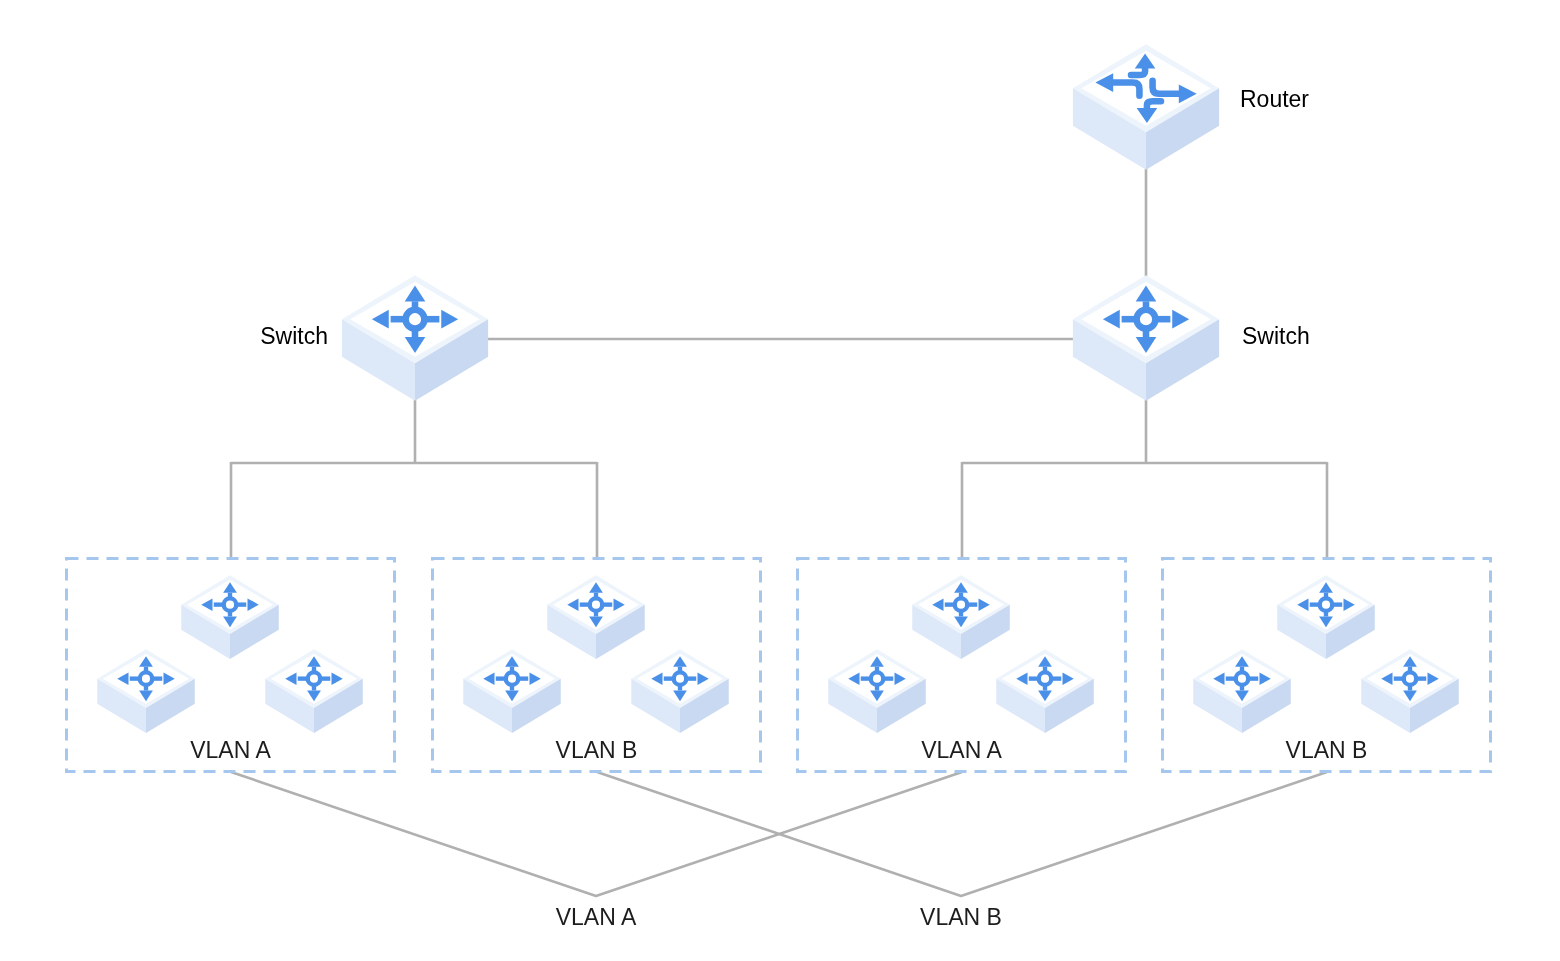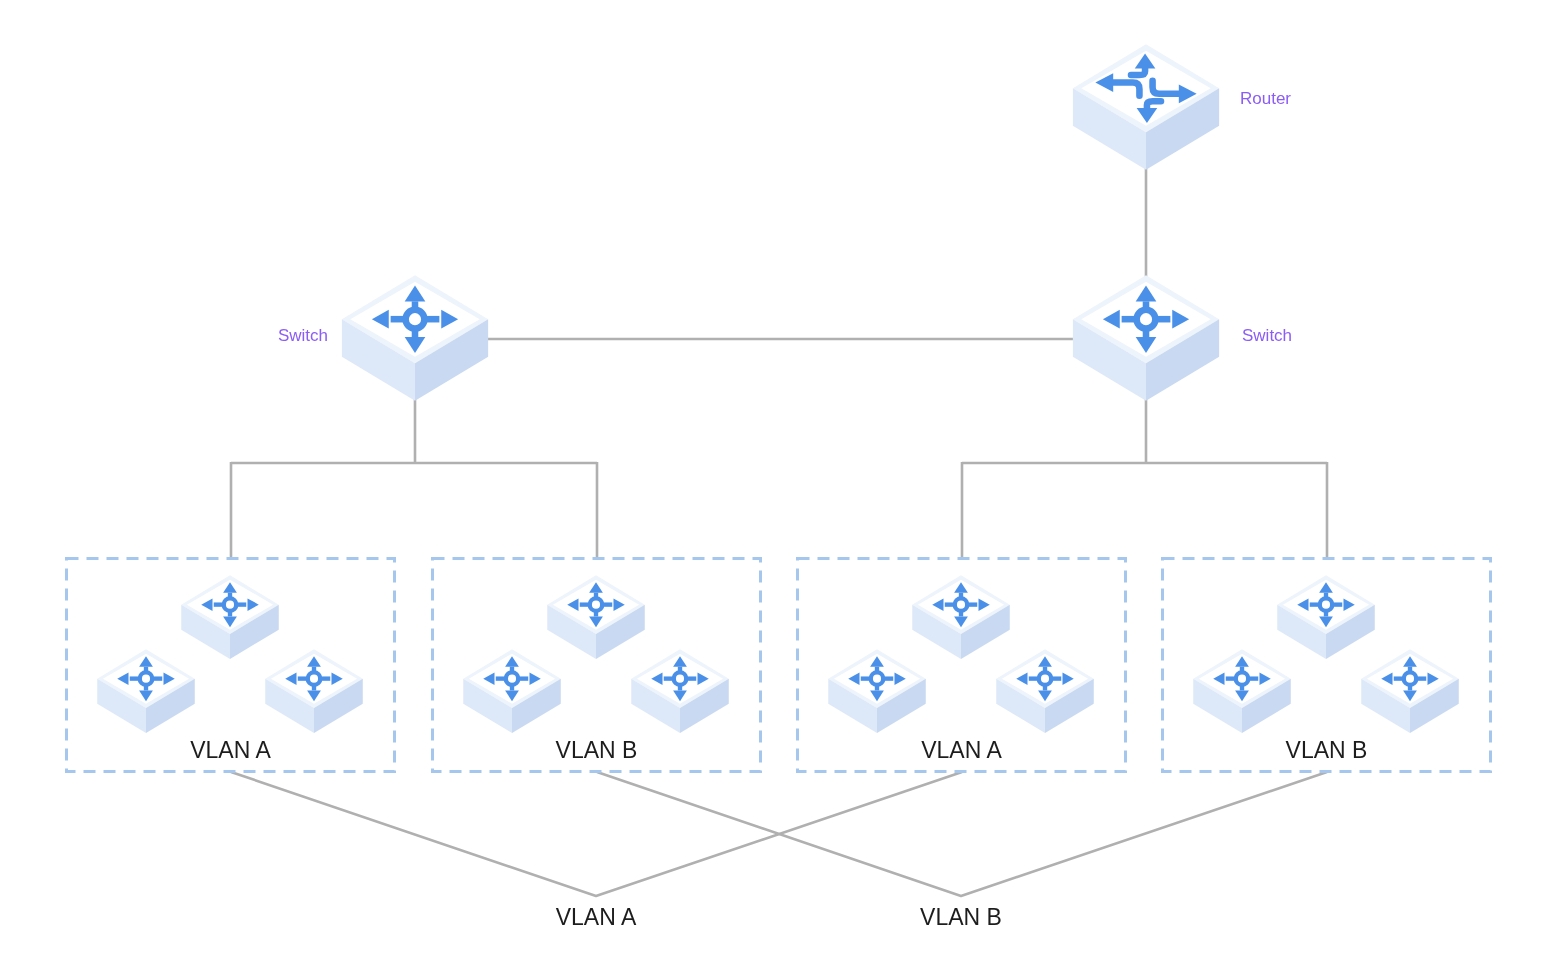--- a/index.html
+++ b/index.html
@@ -11,23 +11,23 @@
     overflow: hidden;
     font-family: "Liberation Sans", "DejaVu Sans", sans-serif;
   }
   .wires { position: absolute; left: 0; top: 0; width: 1560px; height: 961px; }
   .wire { stroke: #b0b0b0; stroke-width: 2.6; fill: none; stroke-linejoin: round; }
   .vlanrect { fill: none; stroke: #a6c7ed; stroke-width: 3; stroke-dasharray: 12 8; }
   .icon-lg { position: absolute; width: 150px; height: 128px; }
   .icon-sm { position: absolute; width: 100px; height: 85px; }
   .node-label {
     position: absolute;
-    font-size: 17px;
+    font-size: 23px;
     line-height: 26px;
-    color: #8b5cf6;
+    color: #000000;
     white-space: nowrap;
   }
   .vlan-box { position: absolute; top: 557px; width: 331px; height: 215px; }
   .vlan-label {
     position: absolute;
     top: 180px; left: 0; width: 100%;
     text-align: center;
     font-size: 23px; line-height: 26px;
     color: #1d1d1d;
   }

